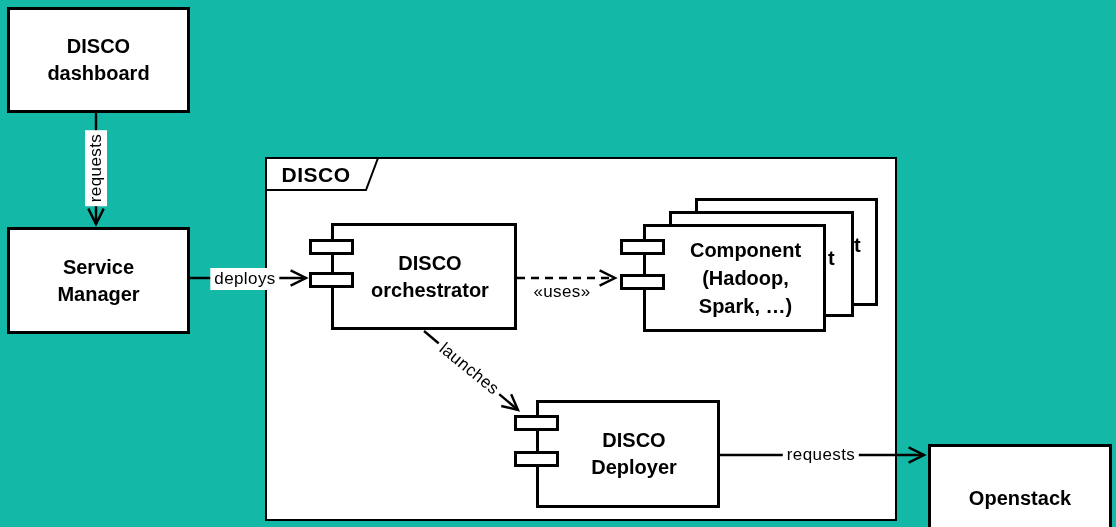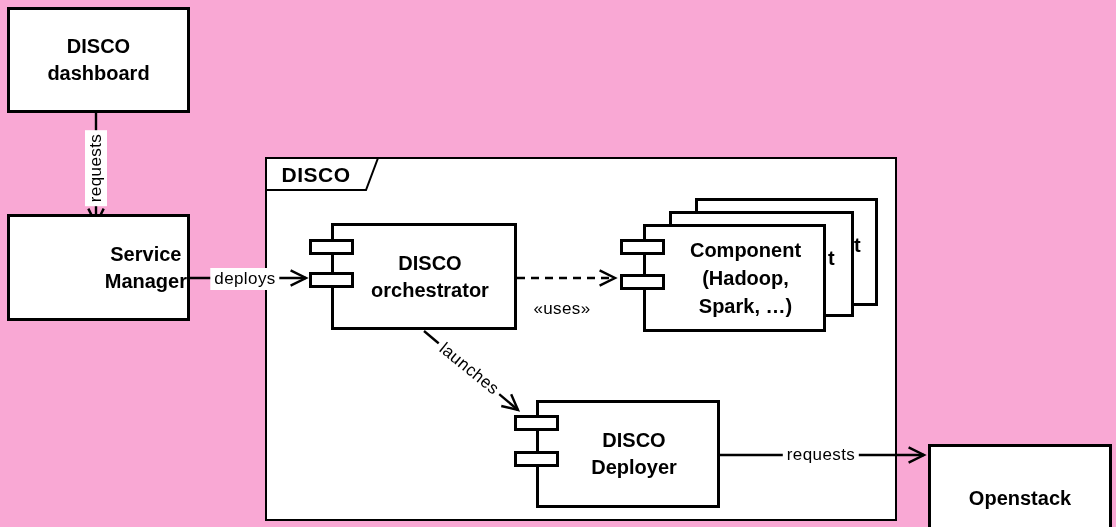--- a/index.html
+++ b/index.html
@@ -1,17 +1,17 @@
 <!DOCTYPE html>
 <html><head>
 <meta charset="utf-8">
 <style>
   html,body{margin:0;padding:0;background:#fff;}
   .canvas{
-    position:relative;width:1116px;height:527px;background:#f9a8d4;overflow:hidden;
+    position:relative;width:1116px;height:527px;background:#14b8a6;overflow:hidden;
     font-family:"Liberation Sans",sans-serif;color:#000;
   }
   
   .frame{position:absolute;z-index:1;border:2px solid #000;background:#fff;box-sizing:border-box;}
   .overlay{position:absolute;left:0;top:0;z-index:2;pointer-events:none;}
   .node{position:absolute;z-index:3;border:3px solid #000;background:#fff;box-sizing:border-box;
         display:flex;align-items:center;justify-content:center;}
   .ctab{position:absolute;z-index:4;width:45px;height:16px;border:3px solid #000;background:#fff;box-sizing:border-box;}
   .pkg-tab-label{position:absolute;z-index:5;display:flex;align-items:center;justify-content:center;
         font-weight:bold;font-size:21px;letter-spacing:0.5px;}
@@ -44,21 +44,21 @@
     <line x1="517" y1="278" x2="615" y2="278" stroke="#000" stroke-width="2.4" stroke-dasharray="8 6" marker-end="url(#ah)"></line>
     <line x1="424" y1="331" x2="518" y2="410" stroke="#000" stroke-width="2.4" marker-end="url(#ah)"></line>
     <line x1="720" y1="455" x2="924" y2="455" stroke="#000" stroke-width="2.4" marker-end="url(#ah)"></line>
   </svg>
 
   <div class="node" style="left:7px;top:7px;width:183px;height:106px;">
     <span class="node-label">DISCO
 dashboard</span>
   </div>
 
-  <div class="node" style="left:7px;top:214px;width:183px;height:107px;justify-content:flex-end;">
+  <div class="node" style="left:7px;top:227px;width:183px;height:107px;">
     <span class="node-label">Service
 Manager</span>
   </div>
 
   <div class="node pad-icon" style="left:331px;top:223px;width:186px;height:107px;">
     <span class="node-label">DISCO
 orchestrator</span>
   </div>
 
   <div class="node" style="left:695px;top:198px;width:183px;height:108px;">
@@ -86,17 +86,17 @@
   <div class="ctab" style="left:309px;top:272px;"></div>
   <div class="ctab" style="left:620px;top:239px;"></div>
   <div class="ctab" style="left:620px;top:274px;"></div>
   <div class="ctab" style="left:514px;top:415px;"></div>
   <div class="ctab" style="left:514px;top:451px;"></div>
 
   <div class="pkg-tab-label" style="left:266px;top:158px;width:100px;height:33px;">DISCO</div>
 
   <div class="edge-label rot-ccw" style="left:96px;top:168px;">requests</div>
   <div class="edge-label" style="left:245px;top:279px;">deploys</div>
-  <div class="edge-label" style="left:562px;top:309px;">«uses»</div>
+  <div class="edge-label" style="left:562px;top:292px;">«uses»</div>
   <div class="edge-label rot-diag" style="left:469px;top:369px;">launches</div>
   <div class="edge-label" style="left:821px;top:455px;">requests</div>
 
 </div>
 
 </body></html>

